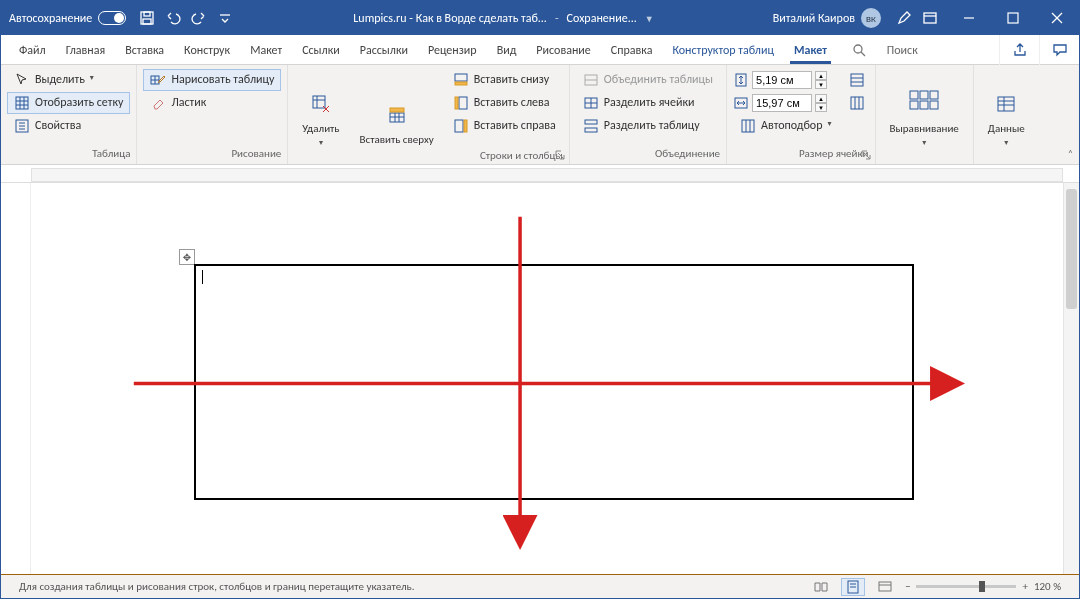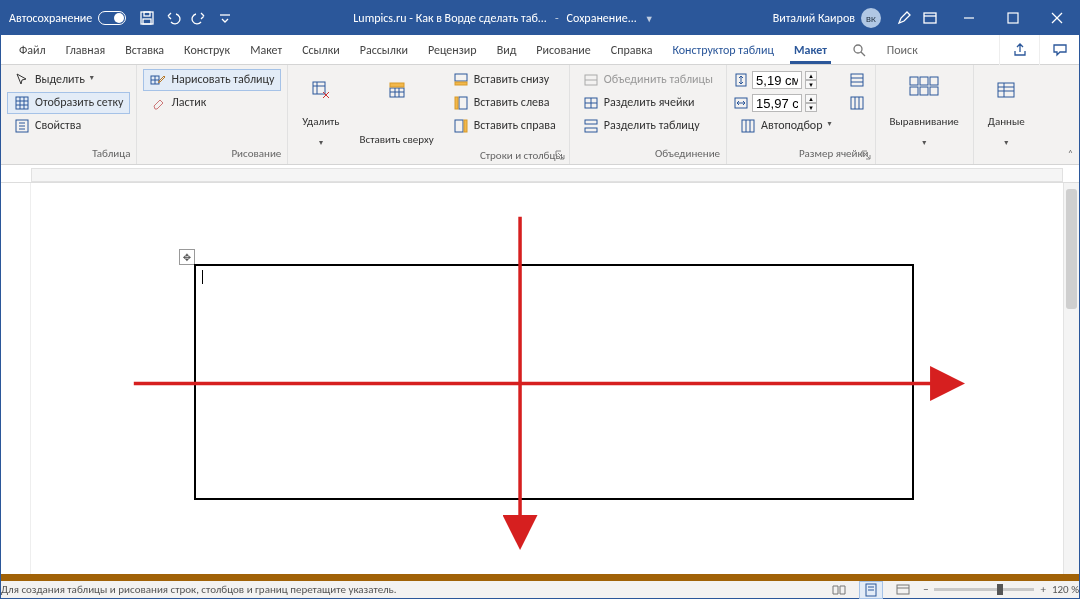--- a/index.html
+++ b/index.html
@@ -77,26 +77,26 @@
     padding:4px 6px 0 6px;
     position:relative;
   }
   .group .controls { display:flex; gap:4px; align-items:flex-start; height:78px; }
   .group .label { text-align:right; font-size:11px; color:#666; padding:2px 0 4px; }
   .group .launcher { position:absolute; right:3px; bottom:3px; width:12px; height:12px; }
   .stack { display:flex; flex-direction:column; gap:1px; }
   .rbtn { display:flex; align-items:flex-start; gap:5px; padding:2px 6px; height:22px; font-size:12px; color:#333; border:1px solid transparent; }
   .rbtn:hover, .rbtn.on { background:#e3ecf7; border-color:#a5c2e7; }
   .rbtn.disabled { color:#999; }
-  .bigbtn { display:flex; flex-direction:column; align-items:center; justify-content:space-between; padding:4px 8px 0; height:78px; font-size:11px; color:#333; }
+  .bigbtn { display:flex; flex-direction:column; align-items:center; justify-content:flex-end; padding:4px 8px 0; height:78px; font-size:11px; color:#333; }
   .bigbtn .ic { height:34px; display:flex; align-items:center; justify-content:center; }
   .bigbtn .lbl { text-align:center; line-height:1.15; margin-top:2px; }
   .bigbtn .dd { font-size:8px; color:#555; margin-top:1px; }
   .sizefield { display:flex; align-items:center; height:22px; gap:3px; }
-  .sizefield input { width:50px; height:18px; font-size:13px; border:1px solid #b8b8b8; padding:0 3px; background:#fff; }
+  .sizefield input { width:60px; height:18px; font-size:11px; border:1px solid #b8b8b8; padding:0 3px; background:#fff; }
   .spin { display:flex; flex-direction:column; }
   .spin div { width:12px; height:9px; font-size:7px; line-height:8px; text-align:center; border:1px solid #b8b8b8; background:#f8f8f8; }
   .collapse-caret { position:absolute; right:6px; bottom:4px; font-size:10px; color:#666; }
 
   
   .ruler { height:18px; background:#fff; border-bottom:1px solid #ddd; position:relative; }
   .ruler::before { content:""; position:absolute; left:30px; right:16px; top:3px; height:12px; background:#f5f5f5; border:1px solid #e1e1e1; }
 
   
   .docarea { flex:1; display:flex; background:#fff; position:relative; overflow:hidden; }
@@ -106,21 +106,21 @@
   .vscroll .thumb { position:absolute; left:2px; right:2px; top:6px; height:120px; background:#cfcfcf; border-radius:3px; }
 
   .table-anchor { position:absolute; left:148px; top:66px; width:16px; height:16px; border:1px solid #999; background:#fff; display:flex; align-items:center; justify-content:center; font-size:10px; color:#555; }
   .drawn-table { position:absolute; left:163px; top:81px; width:720px; height:236px; border:2px solid #000; background:#fff; }
   .cursor-caret { position:absolute; left:6px; top:4px; width:1px; height:14px; background:#000; }
 
   
   .arrows { position:absolute; left:0; top:0; width:100%; height:100%; pointer-events:none; }
 
   
-  .statusbar { height:24px; background:#f3f2f1; border-top:7px solid #a16207; display:flex; align-items:center; color:#555; font-size:11px; padding:0 0; gap:8px; }
+  .statusbar { height:24px; background:#f3f2f1; border-top:1px solid #a16207; display:flex; align-items:center; color:#555; font-size:11px; padding:0 18px; gap:8px; }
   .statusbar .spacer { flex:1; }
   .viewbtn { width:24px; height:18px; display:flex; align-items:center; justify-content:center; border:1px solid transparent; }
   .viewbtn.on { background:#e3ecf7; border-color:#a5c2e7; }
   .zoom { display:flex; align-items:center; gap:6px; }
   .zoom .track { width:100px; height:3px; background:#c8c8c8; position:relative; }
   .zoom .track .knob { position:absolute; top:-4px; left:63px; width:6px; height:11px; background:#555; }
 
   svg.ic16 { width:16px; height:16px; }
   svg.ic20 { width:20px; height:20px; }
 </style>

